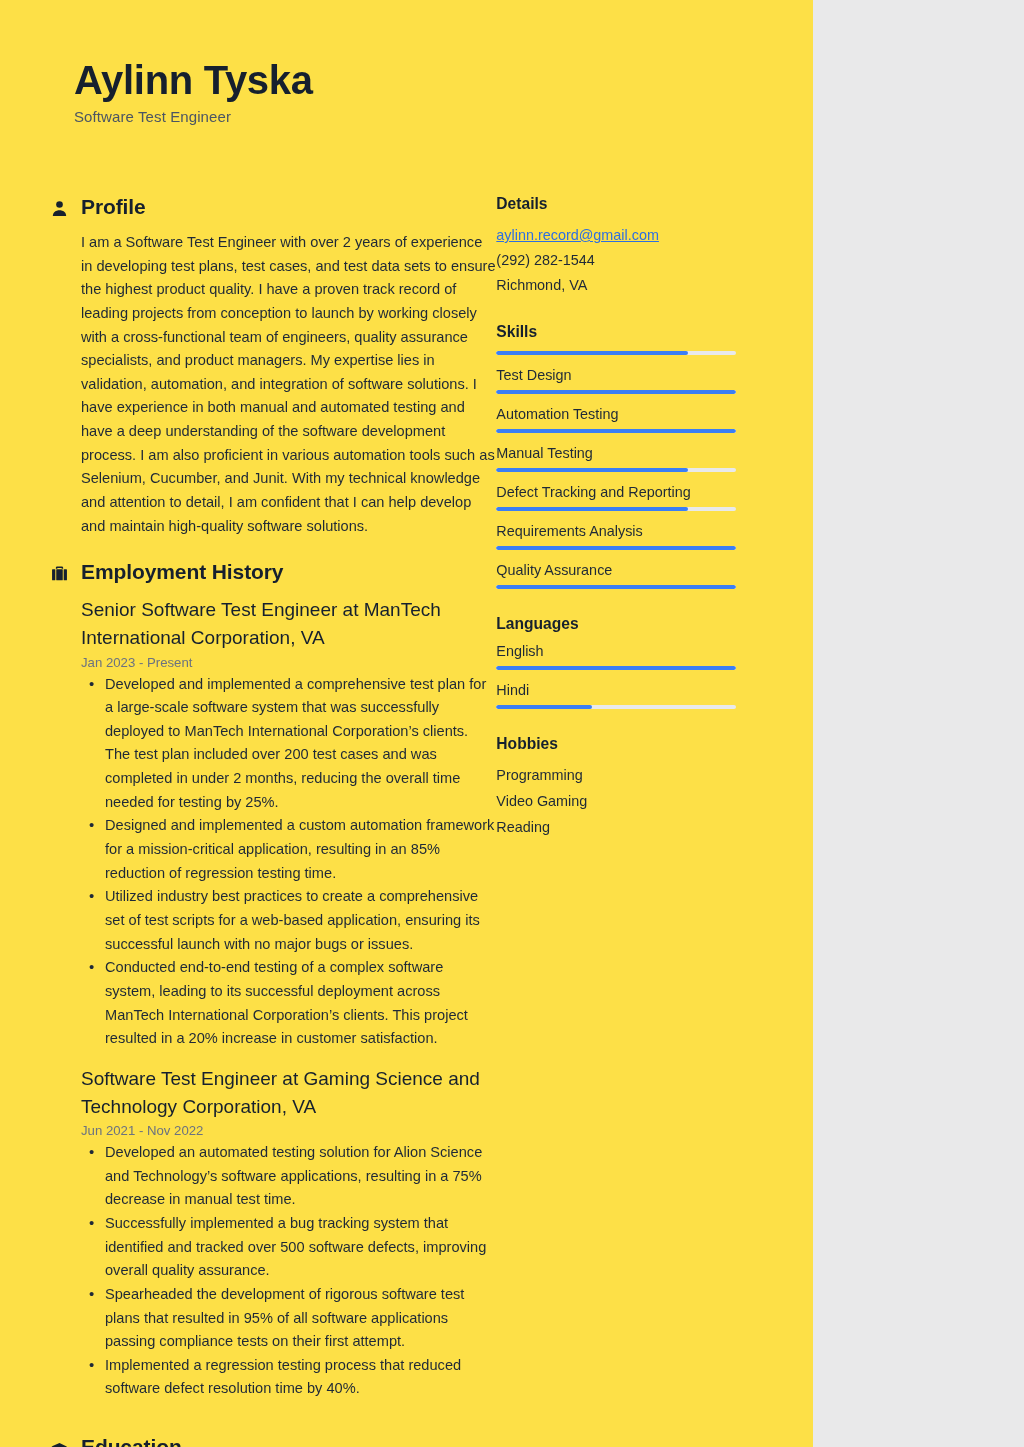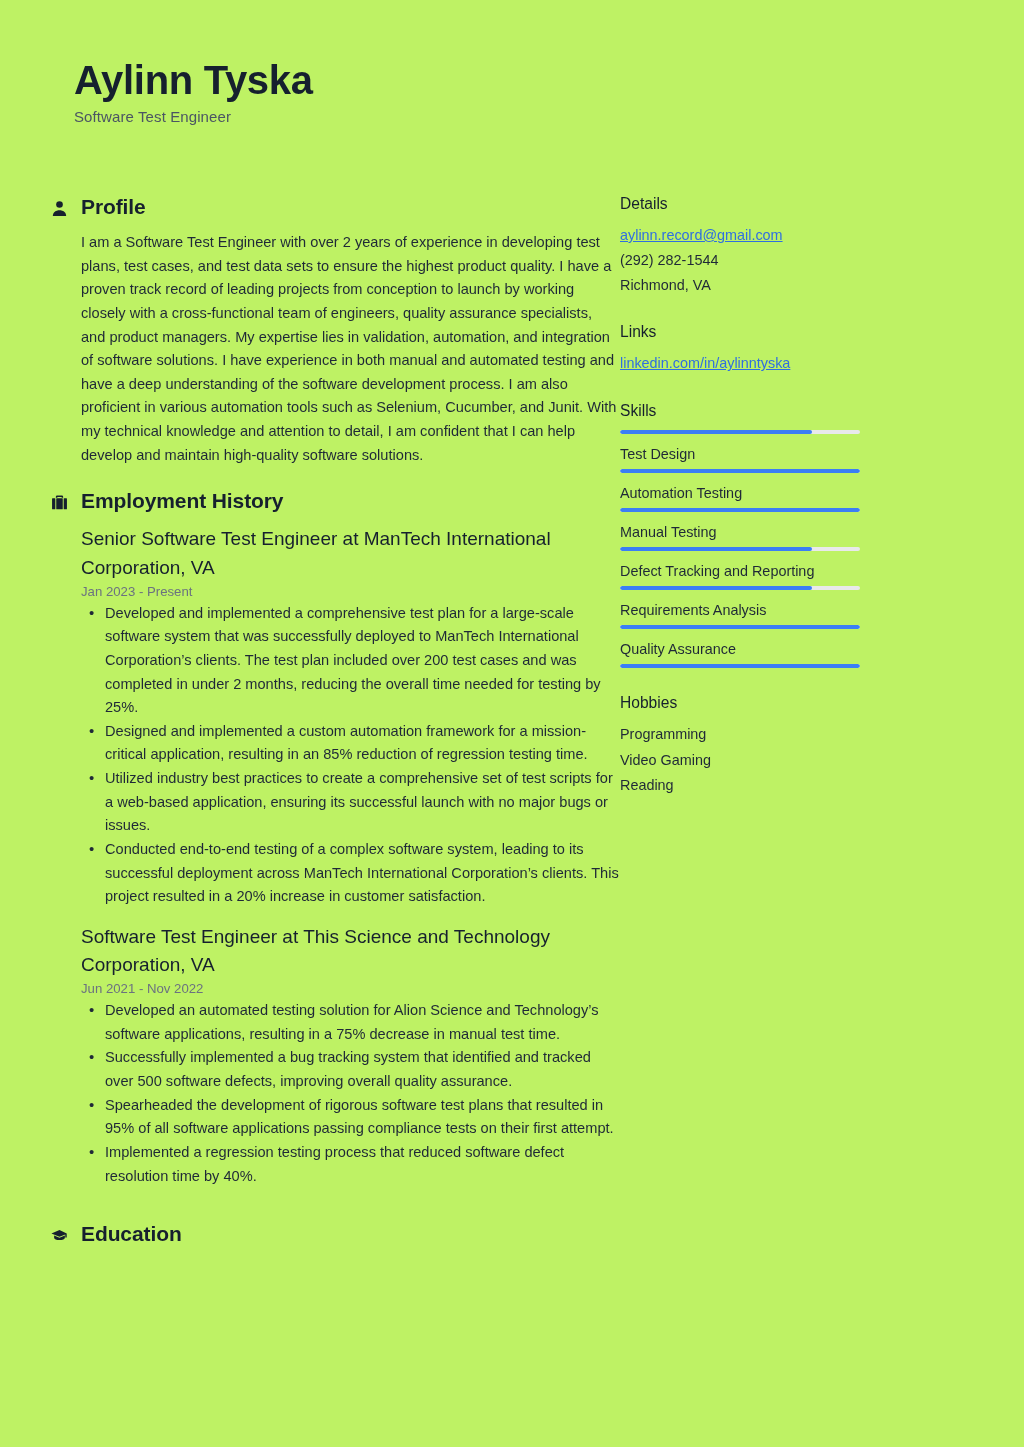--- a/index.html
+++ b/index.html
@@ -4,23 +4,23 @@
 <style>
   * { box-sizing: border-box; margin: 0; padding: 0; }
   html, body {
     width: 1024px;
     height: 1447px;
     background: #e9e9ea;
     font-family: "Liberation Sans", sans-serif;
   }
   .page {
     position: relative;
-    width: 1024px;
+    width: 813px;
     height: 1447px;
-    background: #bef264;
+    background: #fde047;
     overflow: hidden;
   }
   
   .header { padding: 58px 0 0 74px; }
   .name {
     font-size: 40px;
     font-weight: bold;
     color: #16202e;
     letter-spacing: -0.3px;
     line-height: 1.1;
@@ -109,21 +109,21 @@
     left: 8px;
     top: -1px;
     font-size: 15px;
     color: #1f2937;
   }
 
   
   .side-block { margin-bottom: 26px; }
   .side-head {
     font-size: 15.6px;
-    font-weight: normal;
+    font-weight: bold;
     color: #16202e;
     margin-bottom: 10px;
   }
   .side-line {
     font-size: 14.4px;
     color: #1f2937;
     line-height: 1.72;
   }
   .side-link {
     font-size: 14.4px;
@@ -207,21 +207,21 @@
             <div class="job-date">Jan 2023 - Present</div>
             <ul class="bullets">
               <li>Developed and implemented a comprehensive test plan for a large-scale software system that was successfully deployed to ManTech International Corporation’s clients. The test plan included over 200 test cases and was completed in under 2 months, reducing the overall time needed for testing by 25%.</li>
               <li>Designed and implemented a custom automation framework for a mission-critical application, resulting in an 85% reduction of regression testing time.</li>
               <li>Utilized industry best practices to create a comprehensive set of test scripts for a web-based application, ensuring its successful launch with no major bugs or issues.</li>
               <li>Conducted end-to-end testing of a complex software system, leading to its successful deployment across ManTech International Corporation’s clients. This project resulted in a 20% increase in customer satisfaction.</li>
             </ul>
           </div>
 
           <div class="job">
-            <div class="job-head">Software Test Engineer at This Science and Technology Corporation, VA</div>
+            <div class="job-head">Software Test Engineer at Gaming Science and Technology Corporation, VA</div>
             <div class="job-date">Jun 2021 - Nov 2022</div>
             <ul class="bullets">
               <li>Developed an automated testing solution for Alion Science and Technology’s software applications, resulting in a 75% decrease in manual test time.</li>
               <li>Successfully implemented a bug tracking system that identified and tracked over 500 software defects, improving overall quality assurance.</li>
               <li>Spearheaded the development of rigorous software test plans that resulted in 95% of all software applications passing compliance tests on their first attempt.</li>
               <li>Implemented a regression testing process that reduced software defect resolution time by 40%.</li>
             </ul>
           </div>
 
         </div>
@@ -243,24 +243,20 @@
 
     <div class="col-side">
 
       <div class="side-block">
         <div class="side-head">Details</div>
         <a class="side-link" href="#" style="color: rgb(47, 111, 224);">aylinn.record@gmail.com</a>
         <div class="side-line">(292) 282-1544</div>
         <div class="side-line">Richmond, VA</div>
       </div>
 
-      <div class="side-block">
-        <div class="side-head">Links</div>
-        <a class="side-link" href="#" style="color: rgb(47, 111, 224);">linkedin.com/in/aylinntyska</a>
-      </div>
 
       <div class="side-block">
         <div class="side-head">Skills</div>
 
         <div class="rate">
           <div class="bar">
               <span style="width: 80%; background: rgb(59, 127, 245);"></span>
             </div>
         </div>
         <div class="rate">
@@ -294,20 +290,35 @@
             </div>
         </div>
         <div class="rate">
           <div class="rate-label">Quality Assurance</div>
           <div class="bar">
               <span style="width: 100%; background: rgb(59, 127, 245);"></span>
             </div>
         </div>
       </div>
 
+      <div class="side-block">
+        <div class="side-head">Languages</div>
+        <div class="rate">
+          <div class="rate-label">English</div>
+          <div class="bar">
+              <span style="width: 100%; background: rgb(59, 127, 245);"></span>
+            </div>
+        </div>
+        <div class="rate">
+          <div class="rate-label">Hindi</div>
+          <div class="bar">
+              <span style="width: 40%; background: rgb(59, 127, 245);"></span>
+            </div>
+        </div>
+      </div>
 
       <div class="side-block">
         <div class="side-head">Hobbies</div>
         <div class="hobby">Programming</div>
         <div class="hobby">Video Gaming</div>
         <div class="hobby">Reading</div>
       </div>
 
     </div>
   </div>

